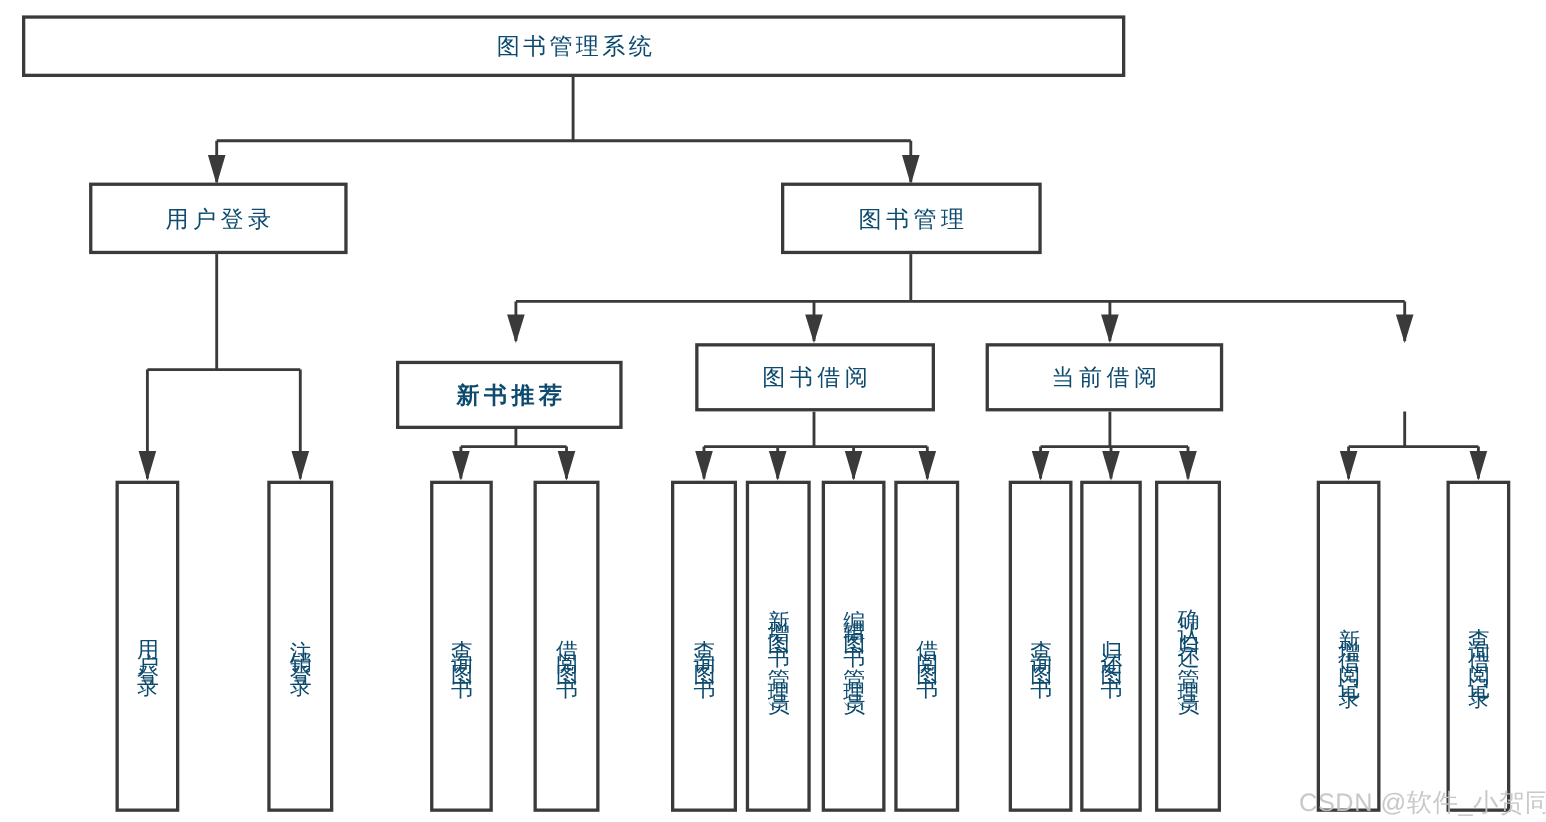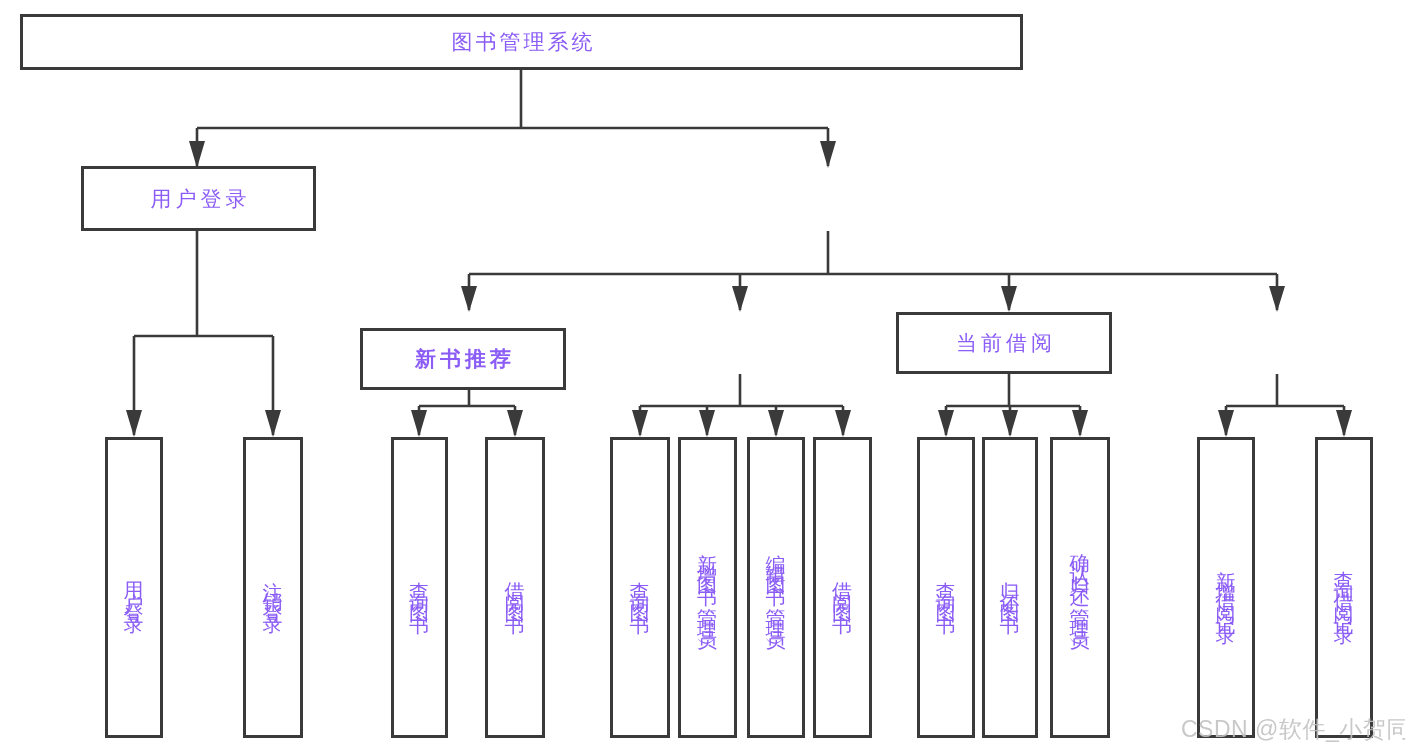--- a/index.html
+++ b/index.html
@@ -22,21 +22,21 @@
     z-index: 1;
   }
   .box {
     position: absolute;
     box-sizing: border-box;
     background: #ffffff;
     border: 3px solid #3a3a3a;
     display: flex;
     align-items: center;
     justify-content: center;
-    color: #8b5cf6;
+    color: #0c4a6e;
     z-index: 2;
   }
   .box.h {
     font-size: 21px;
     letter-spacing: 4px;
     text-indent: 4px; 
     white-space: nowrap;
   }
   .box.title {
     font-size: 21px;
@@ -90,22 +90,24 @@
       <path d="M419 437 l-8 -27 h16 z M515 437 l-8 -27 h16 z"></path>
       <path d="M640 437 l-8 -27 h16 z M707 437 l-8 -27 h16 z M776 437 l-8 -27 h16 z M843 437 l-8 -27 h16 z"></path>
       <path d="M946 437 l-8 -27 h16 z M1010 437 l-8 -27 h16 z M1080 437 l-8 -27 h16 z"></path>
       <path d="M1226 437 l-8 -27 h16 z M1344 437 l-8 -27 h16 z"></path>
     </g>
   </svg>
 
   <div class="box h title" style="left:20px; top:14px; width:1003px; height:56px;">图书管理系统</div>
 
   <div class="box h" style="left:81px; top:166px; width:235px; height:65px;">用户登录</div>
+  <div class="box h" style="left:710px; top:166px; width:237px; height:65px;">图书管理</div>
 
   <div class="box h" style="left:360px; top:328px; width:206px; height:62px;font-weight:bold;">新书推荐</div>
+  <div class="box h" style="left:632px; top:312px; width:218px; height:62px;">图书借阅</div>
   <div class="box h" style="left:896px; top:312px; width:216px; height:62px;">当前借阅</div>
 
   <div class="box v" style="left:105px; top:437px; width:58px; height:301px;">用户登录</div>
   <div class="box v" style="left:243px; top:437px; width:60px; height:301px;">注销登录</div>
 
   <div class="box v" style="left:391px; top:437px; width:57px; height:301px;">查询图书</div>
   <div class="box v" style="left:485px; top:437px; width:60px; height:301px;">借阅图书</div>
 
   <div class="box v" style="left:610px; top:437px; width:60px; height:301px;">查询图书</div>
   <div class="box v" style="left:678px; top:437px; width:59px; height:301px;">新增图书（管理员）</div>

